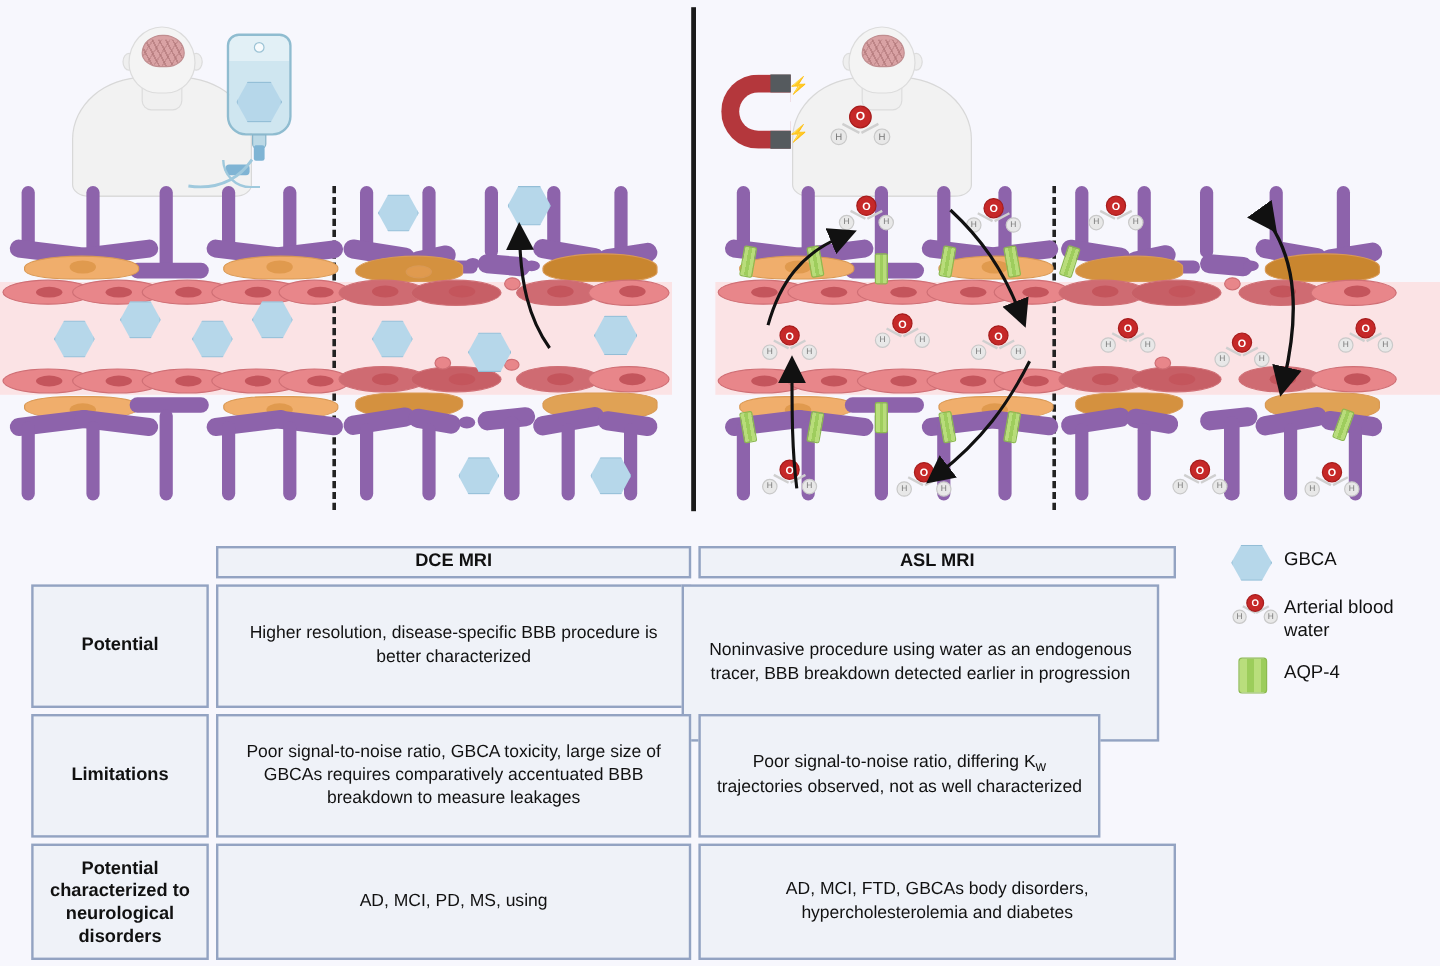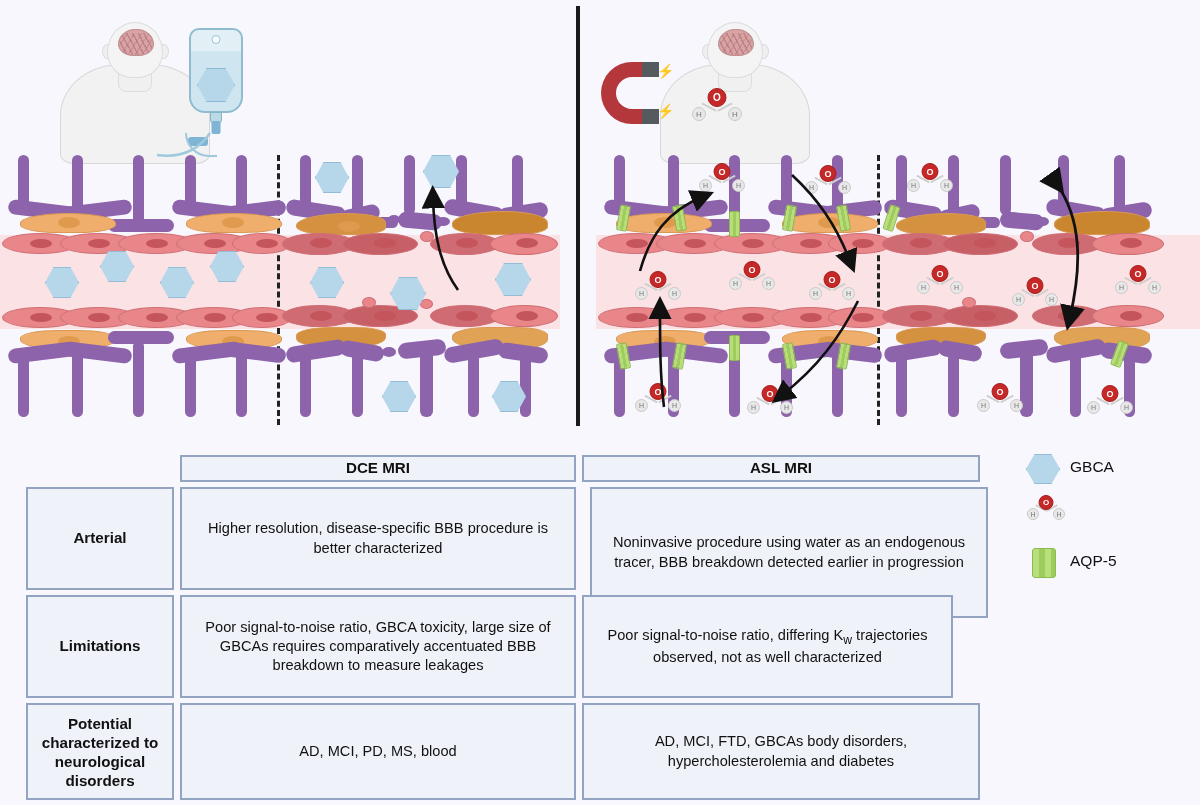--- a/index.html
+++ b/index.html
@@ -621,32 +621,32 @@
       </defs>
       <path d="M20,18 C46,54 46,100 34,152" stroke="#111" stroke-width="2.8" fill="none" marker-start="url(#ah3)" marker-end="url(#ah3)"></path>
     </svg>
   </div>
 
   <div class="cmp-table">
 
     <div class="cell header" style="left:154px; top:0px; width:396px; height:27px;">DCE MRI</div>
     <div class="cell header" style="left:556px; top:0px; width:398px; height:27px;">ASL MRI</div>
 
-    <div class="cell rowhead" style="left:0px; top:32px; width:148px; height:103px;">Arterial</div>
+    <div class="cell rowhead" style="left:0px; top:32px; width:148px; height:103px;">Potential</div>
     <div class="cell" style="left:154px; top:32px; width:396px; height:103px;">Higher resolution, disease-specific BBB procedure is better characterized</div>
-    <div class="cell" style="left:564px; top:32px; width:398px; height:131px;">Noninvasive procedure using water as an endogenous tracer, BBB breakdown detected earlier in progression</div>
+    <div class="cell" style="left:542px; top:32px; width:398px; height:131px;">Noninvasive procedure using water as an endogenous tracer, BBB breakdown detected earlier in progression</div>
 
     <div class="cell rowhead" style="left:0px; top:140px; width:148px; height:103px;">Limitations</div>
     <div class="cell" style="left:154px; top:140px; width:396px; height:103px;">Poor signal-to-noise ratio, GBCA toxicity, large size of GBCAs requires comparatively accentuated BBB breakdown to measure leakages</div>
-    <div class="cell" style="left:556px; top:140px; width:371px; height:103px;">
+    <div class="cell" style="left:556px; top:140px; width:335px; height:103px;">
       <span><span>Poor signal-to-noise ratio, differing K</span><sub>w</sub><span> trajectories observed, not as well characterized</span></span>
     </div>
 
     <div class="cell rowhead" style="left:0px; top:248px; width:148px; height:97px; line-height:1.25;">Potential characterized to neurological disorders</div>
-    <div class="cell" style="left:154px; top:248px; width:396px; height:97px;">AD, MCI, PD, MS, blood</div>
+    <div class="cell" style="left:154px; top:248px; width:396px; height:97px;">AD, MCI, PD, MS, using</div>
     <div class="cell" style="left:556px; top:248px; width:398px; height:97px;">AD, MCI, FTD, GBCAs body disorders, hypercholesterolemia and diabetes</div>
   </div>
 
   <div class="legend">
     <div class="legend-row" style="left:0; top:0;">
       <div class="legend-icon">
         <div class="leg-hex"></div>
       </div>
       <div class="legend-label">GBCA</div>
     </div>
@@ -654,23 +654,24 @@
     <div class="legend-row" style="left:0; top:40px;">
       <div class="legend-icon">
         <div class="h2o" style="left:5px; top:3px; width:38px; height:28px;">
           <div class="bond" style="left:8px; top:12px; width:12px; height:2px; transform:rotate(28deg);"></div>
           <div class="bond" style="left:19px; top:12px; width:12px; height:2px; transform:rotate(-28deg);"></div>
           <div class="o" style="width:15px; height:15px; font-size:8px;">O</div>
           <div class="h" style="left:0px; top:13px; width:12px; height:12px; font-size:7px;">H</div>
           <div class="h" style="left:26px; top:13px; width:12px; height:12px; font-size:7px;">H</div>
         </div>
       </div>
+      <div class="legend-label" style="width:118px;">Arterial blood water</div>
     </div>
 
     <div class="legend-row" style="left:0; top:94px;">
       <div class="legend-icon">
         <div class="leg-aqp"></div>
       </div>
-      <div class="legend-label">AQP-5</div>
+      <div class="legend-label">AQP-4</div>
     </div>
   </div>
 
 </div>
 
 </body></html>

